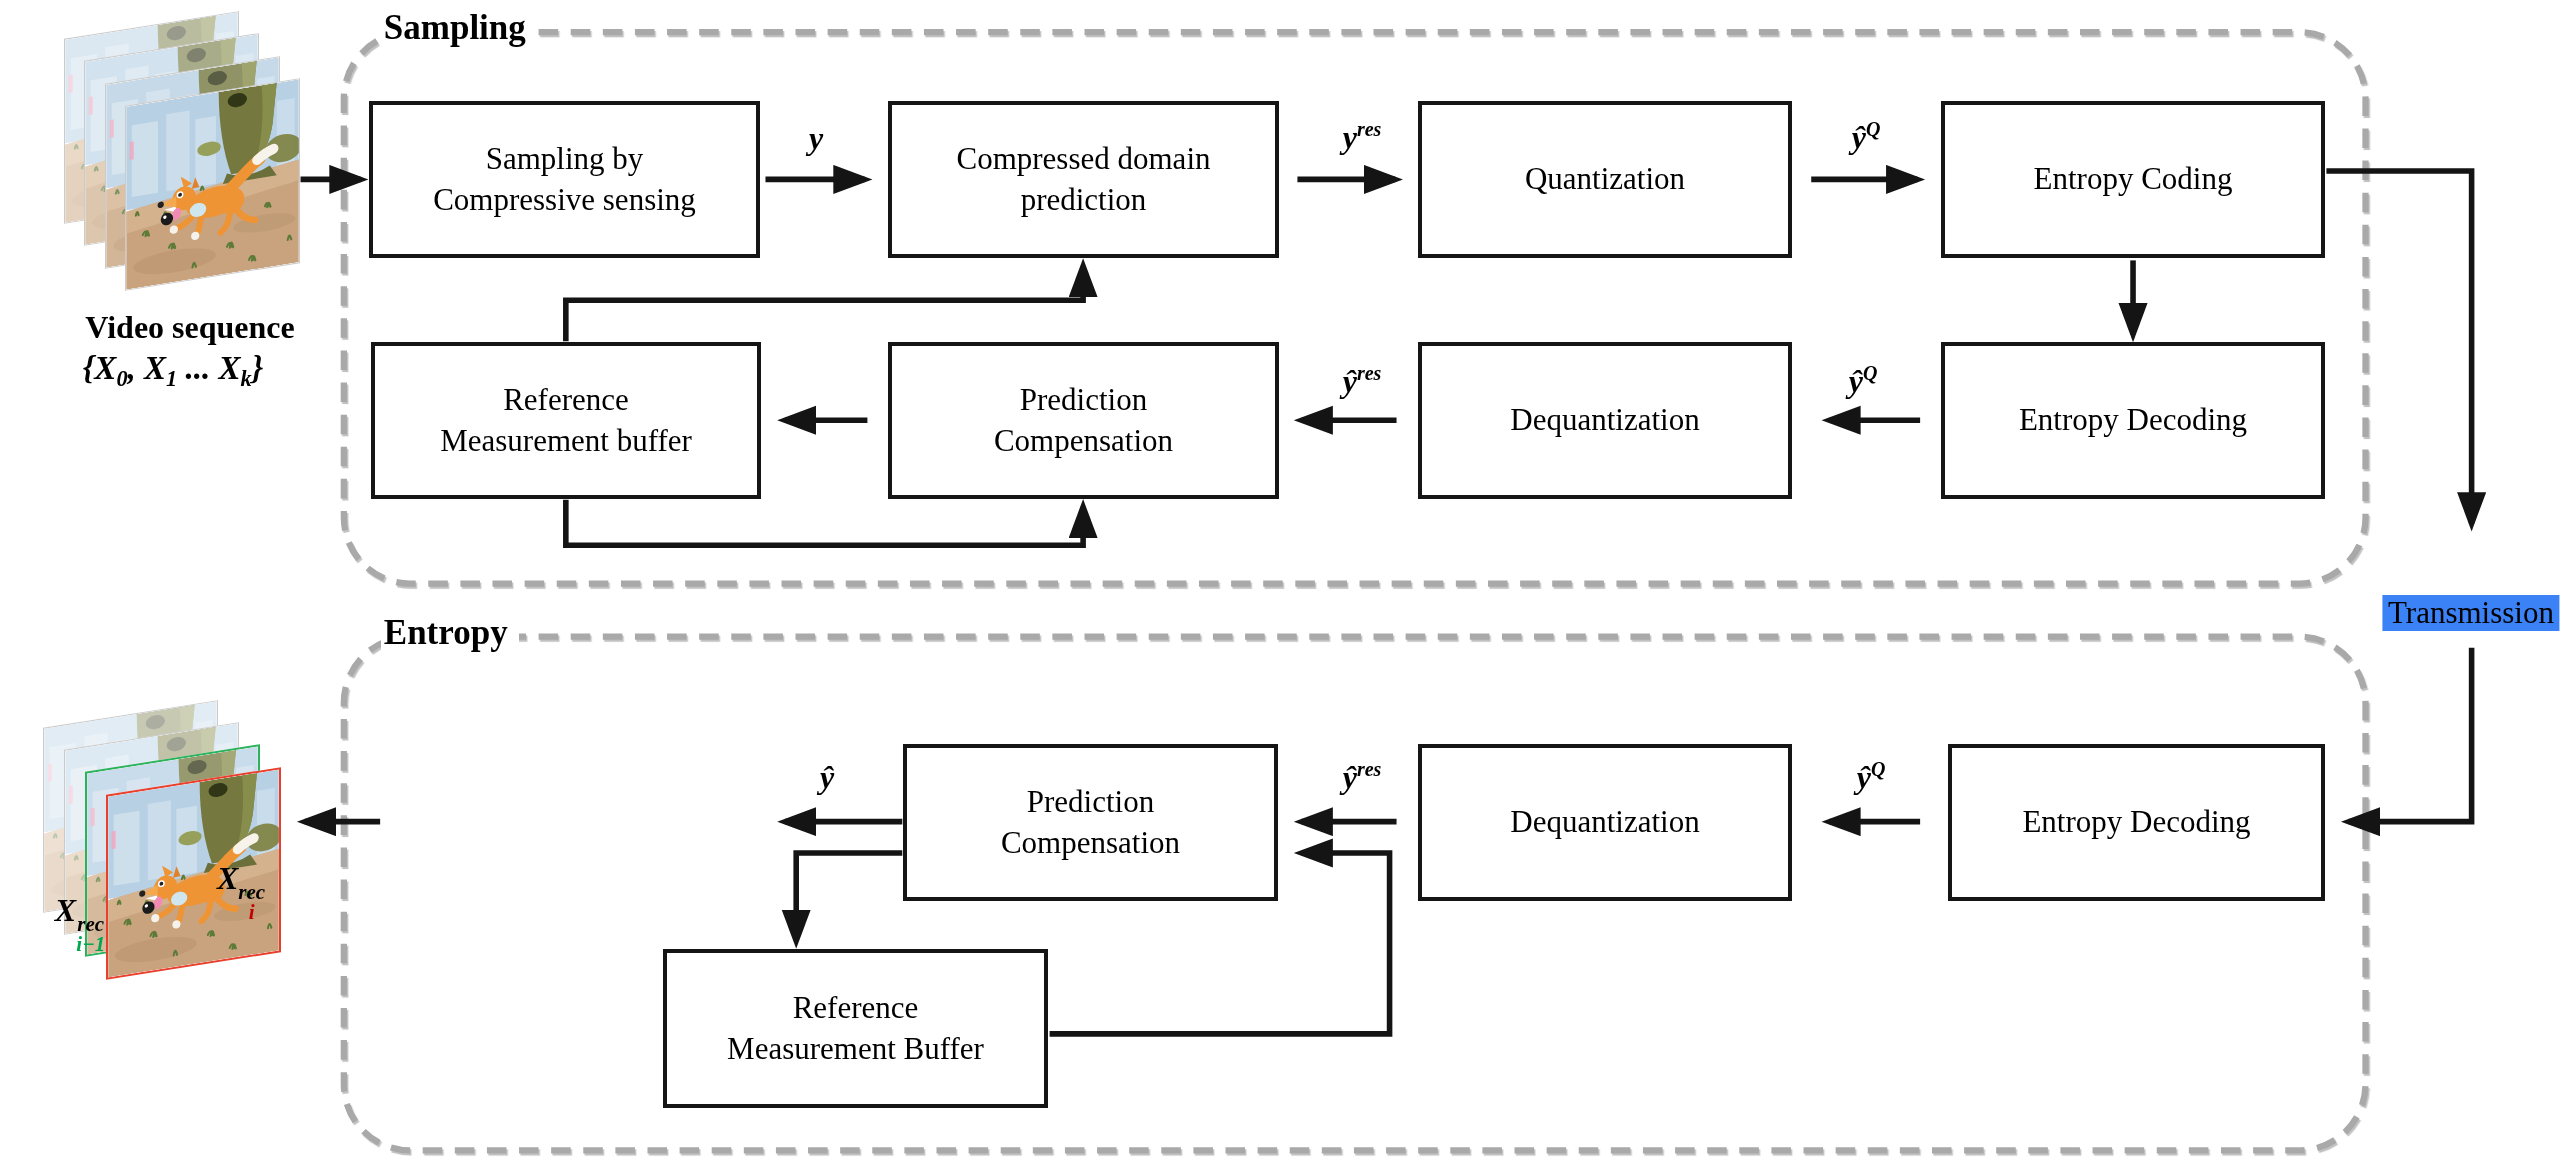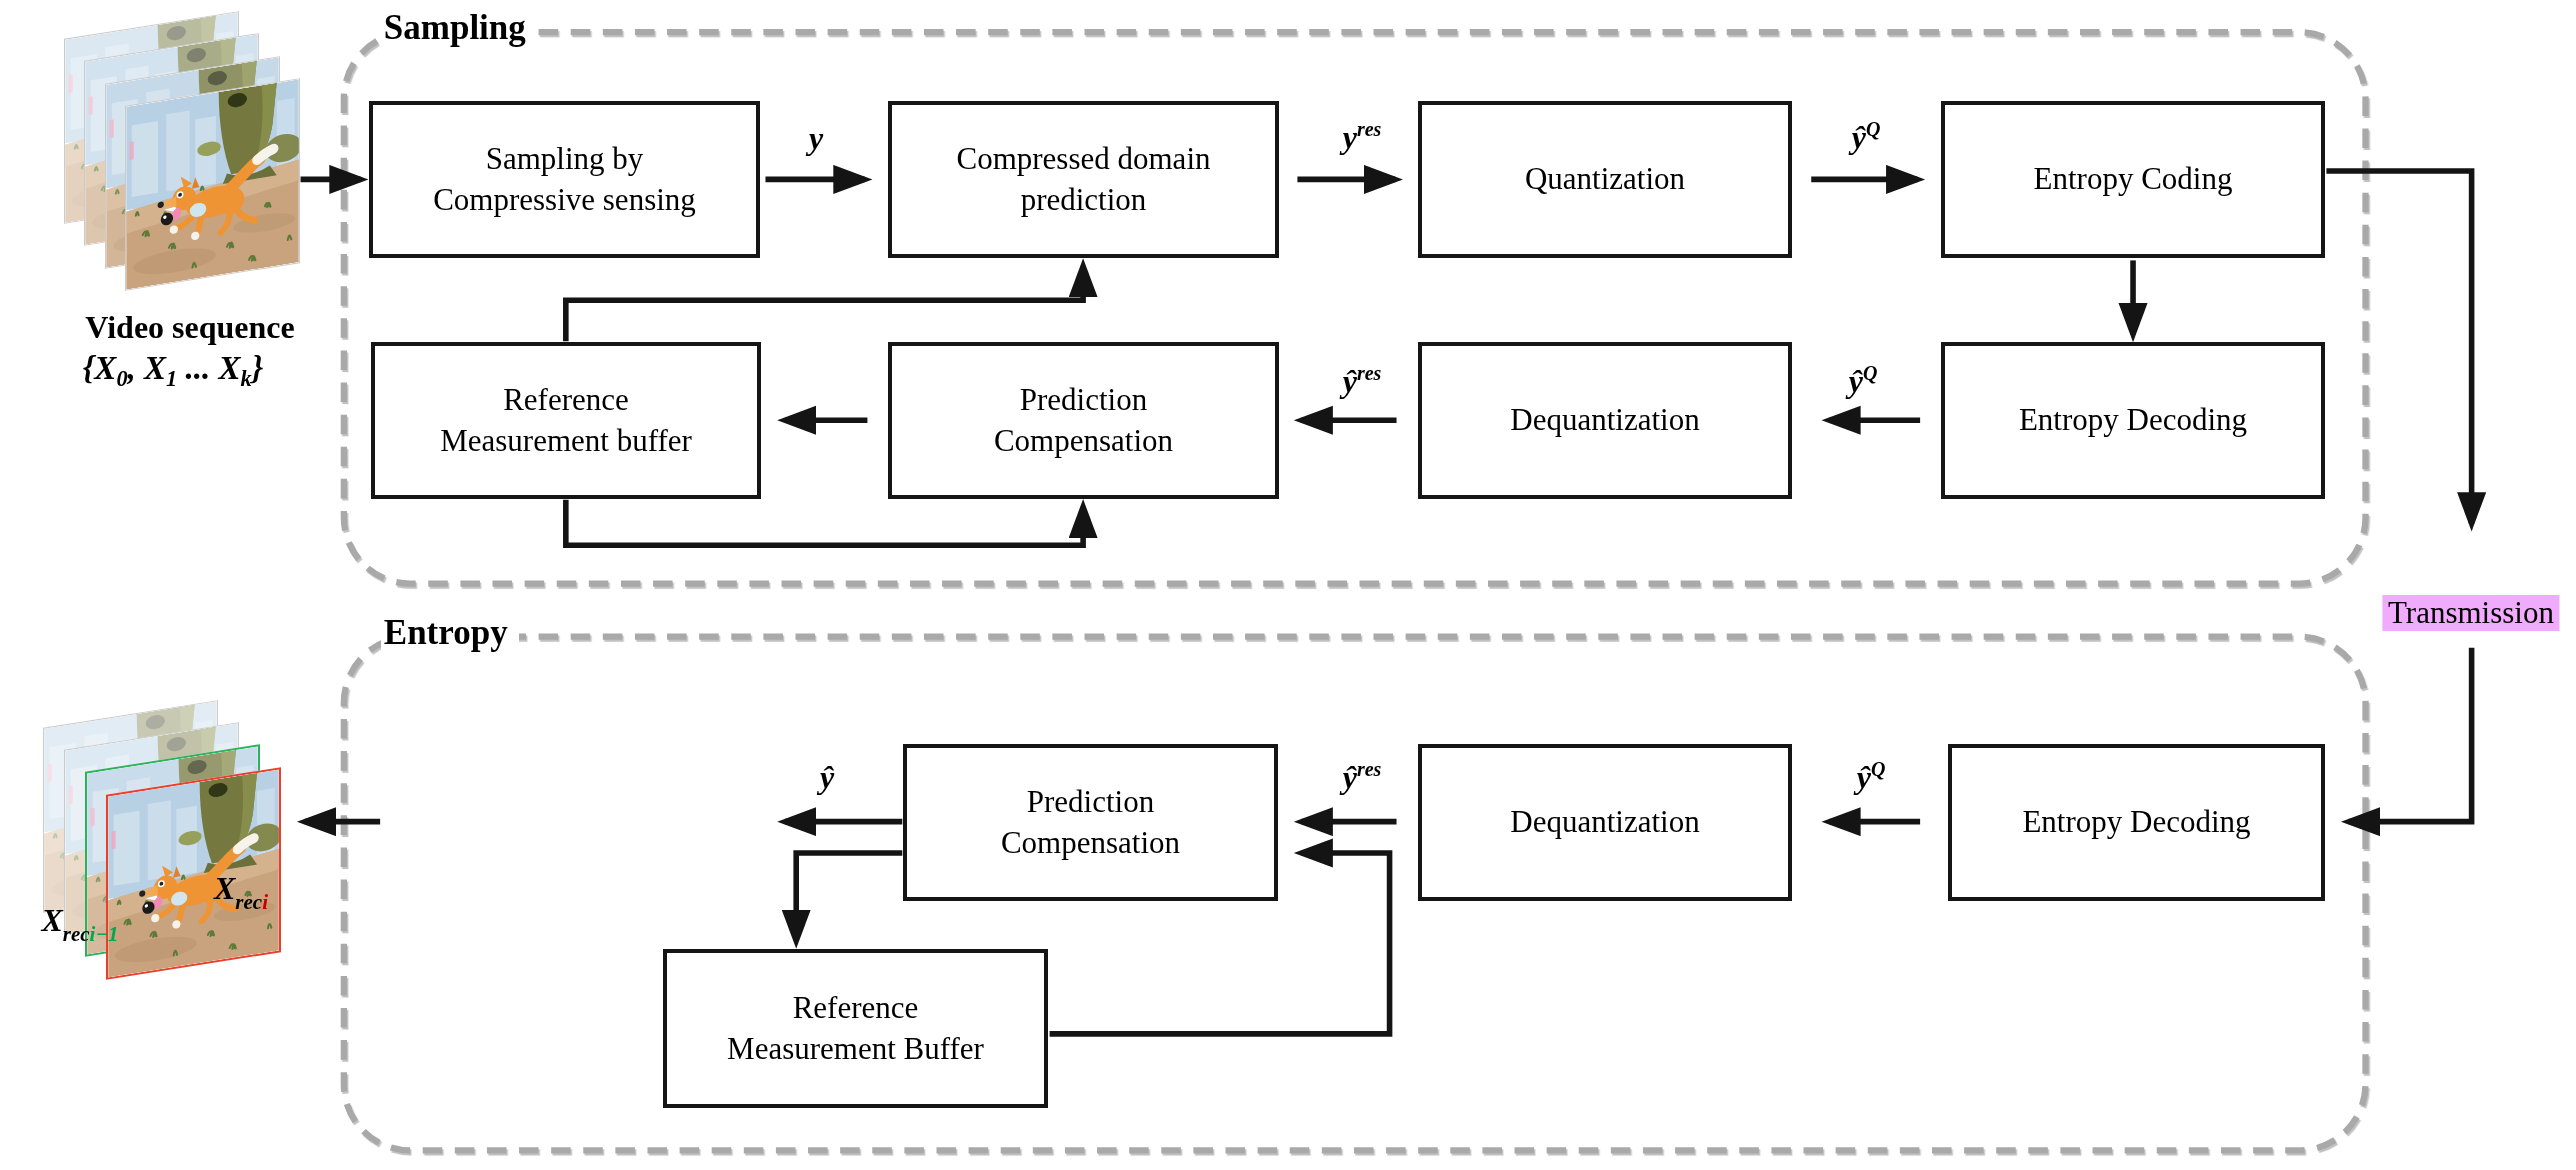--- a/index.html
+++ b/index.html
@@ -18,23 +18,23 @@
          font-size:31px; color:#000; line-height:1.32; text-align:center; }
   .box span { display:block; }
 
   .region-label { position:absolute; z-index:4; font-size:35px; font-weight:bold; color:#000;
                   background:#fff; padding:0 11.2px 2.8px 2.8px; }
 
   .sig { position:absolute; z-index:4; transform:translate(-50%,-50%);
          font-size:32px; font-weight:bold; font-style:italic; color:#000; white-space:nowrap; }
   .sig sup { font-size:20px; }
   .plain { position:absolute; z-index:4; transform:translate(-50%,-50%);
-           font-size:31px; color:#000; white-space:nowrap; background:#f0abfc; padding:0 5.6px; }
-  .stack { display:inline-flex; flex-direction:row; vertical-align:-9.8px;
-           font-size:21px; line-height:.95; text-align:right; }
+           font-size:31px; color:#000; white-space:nowrap; background:#3b82f6; padding:0 5.6px; }
+  .stack { display:inline-flex; flex-direction:column; vertical-align:-9.8px;
+           font-size:21px; line-height:.95; text-align:center; }
   .stack .ssup { display:block; }
   .stack .ssub { display:block; }
   .sub-red  { color:var(--accent_red,#C00000); }
   .sub-green{ color:var(--accent_green,#00A74F); }
 
   .caption { position:absolute; z-index:4; transform:translate(-50%,-50%);
              font-size:32px; font-weight:bold; color:#000; white-space:nowrap; }
   .formula { position:absolute; z-index:4; transform:translate(-50%,-50%);
              font-size:33px; font-weight:bold; font-style:italic; white-space:nowrap; }
   .formula sub { font-size:22.3px; font-style:italic; }

